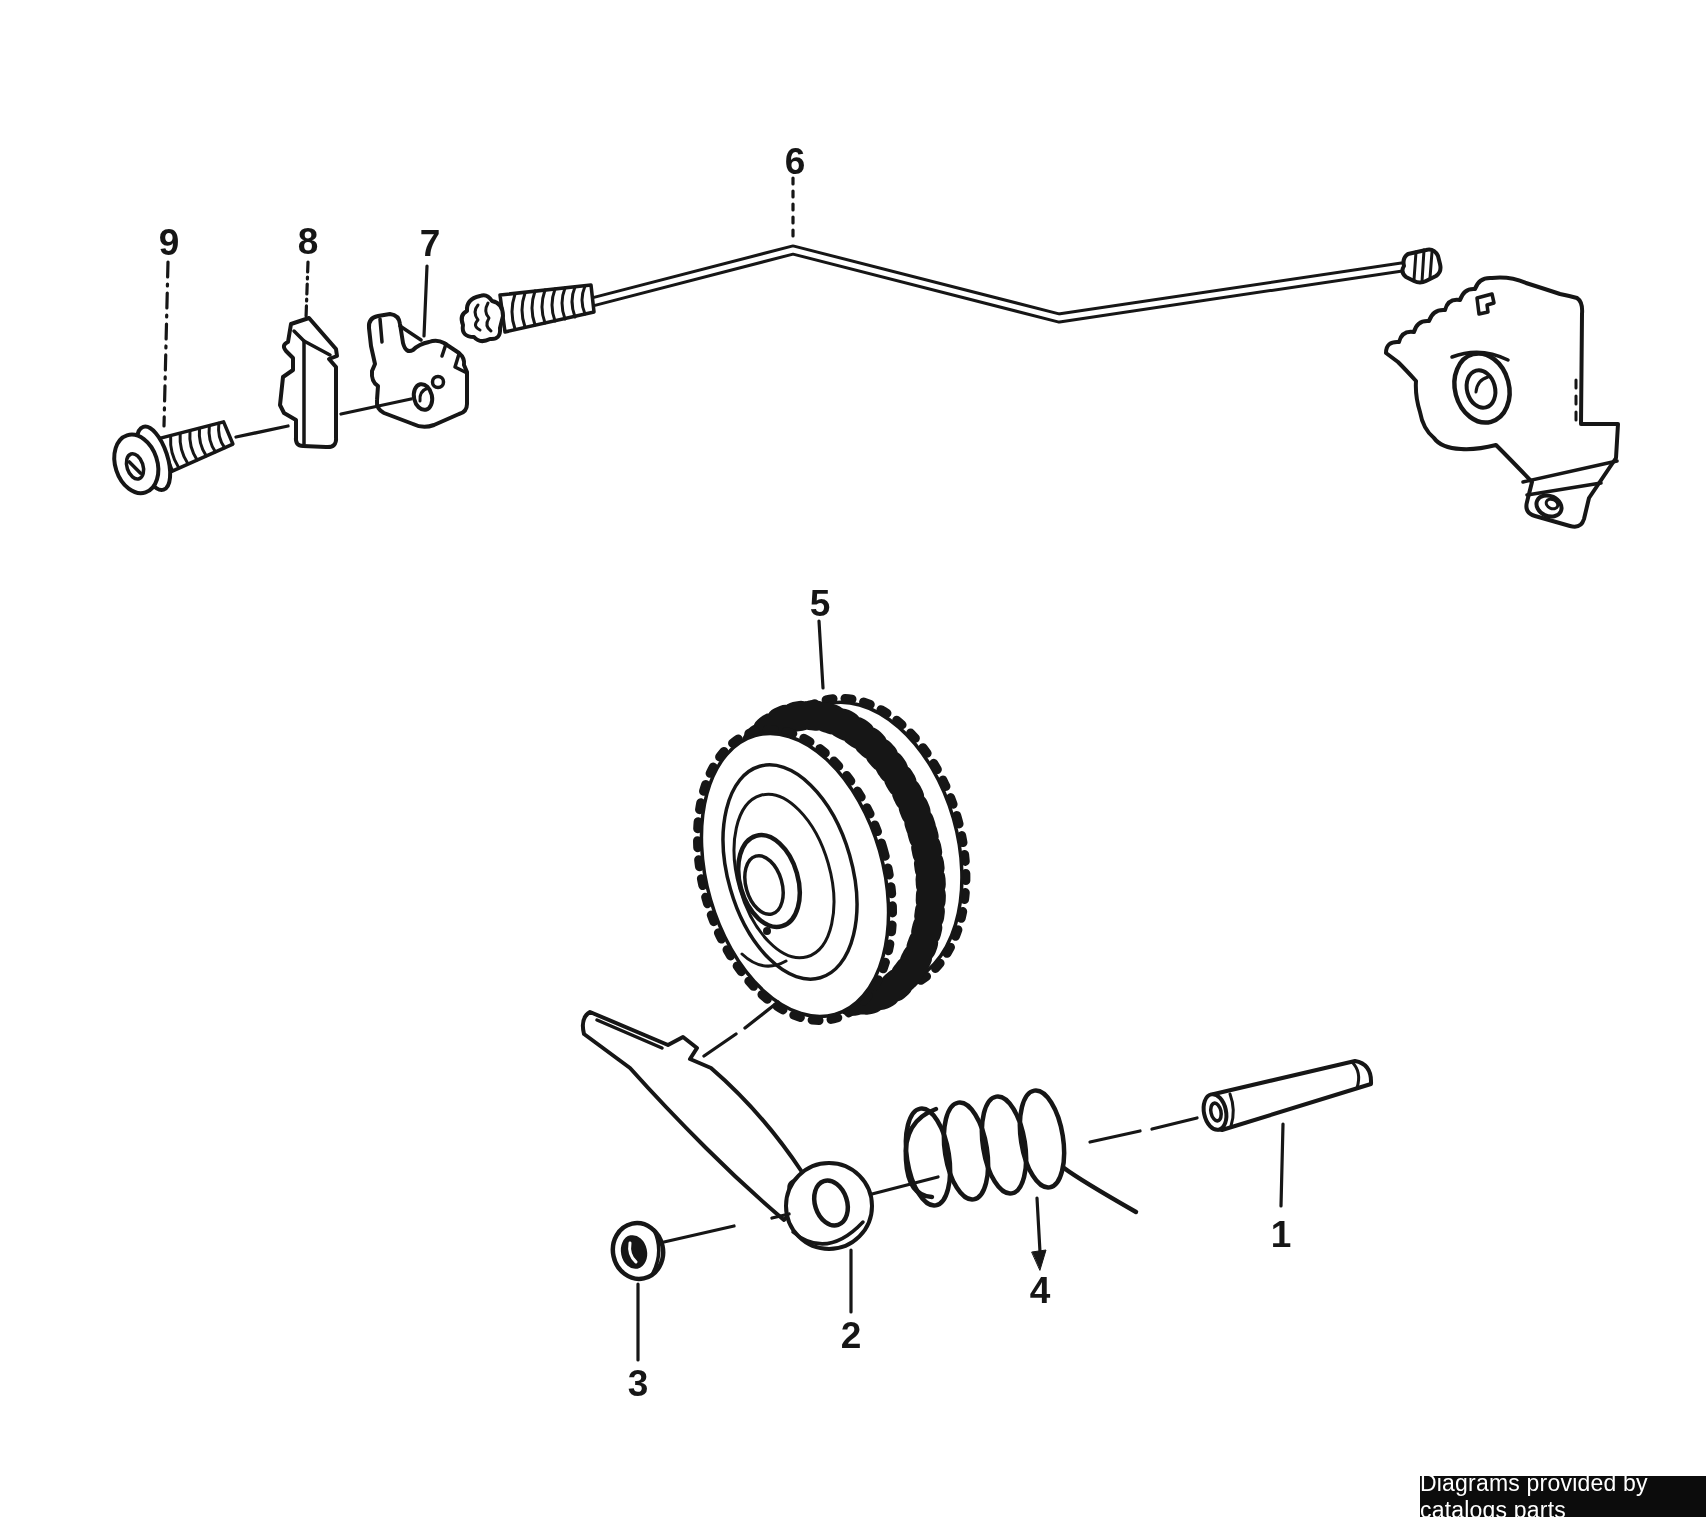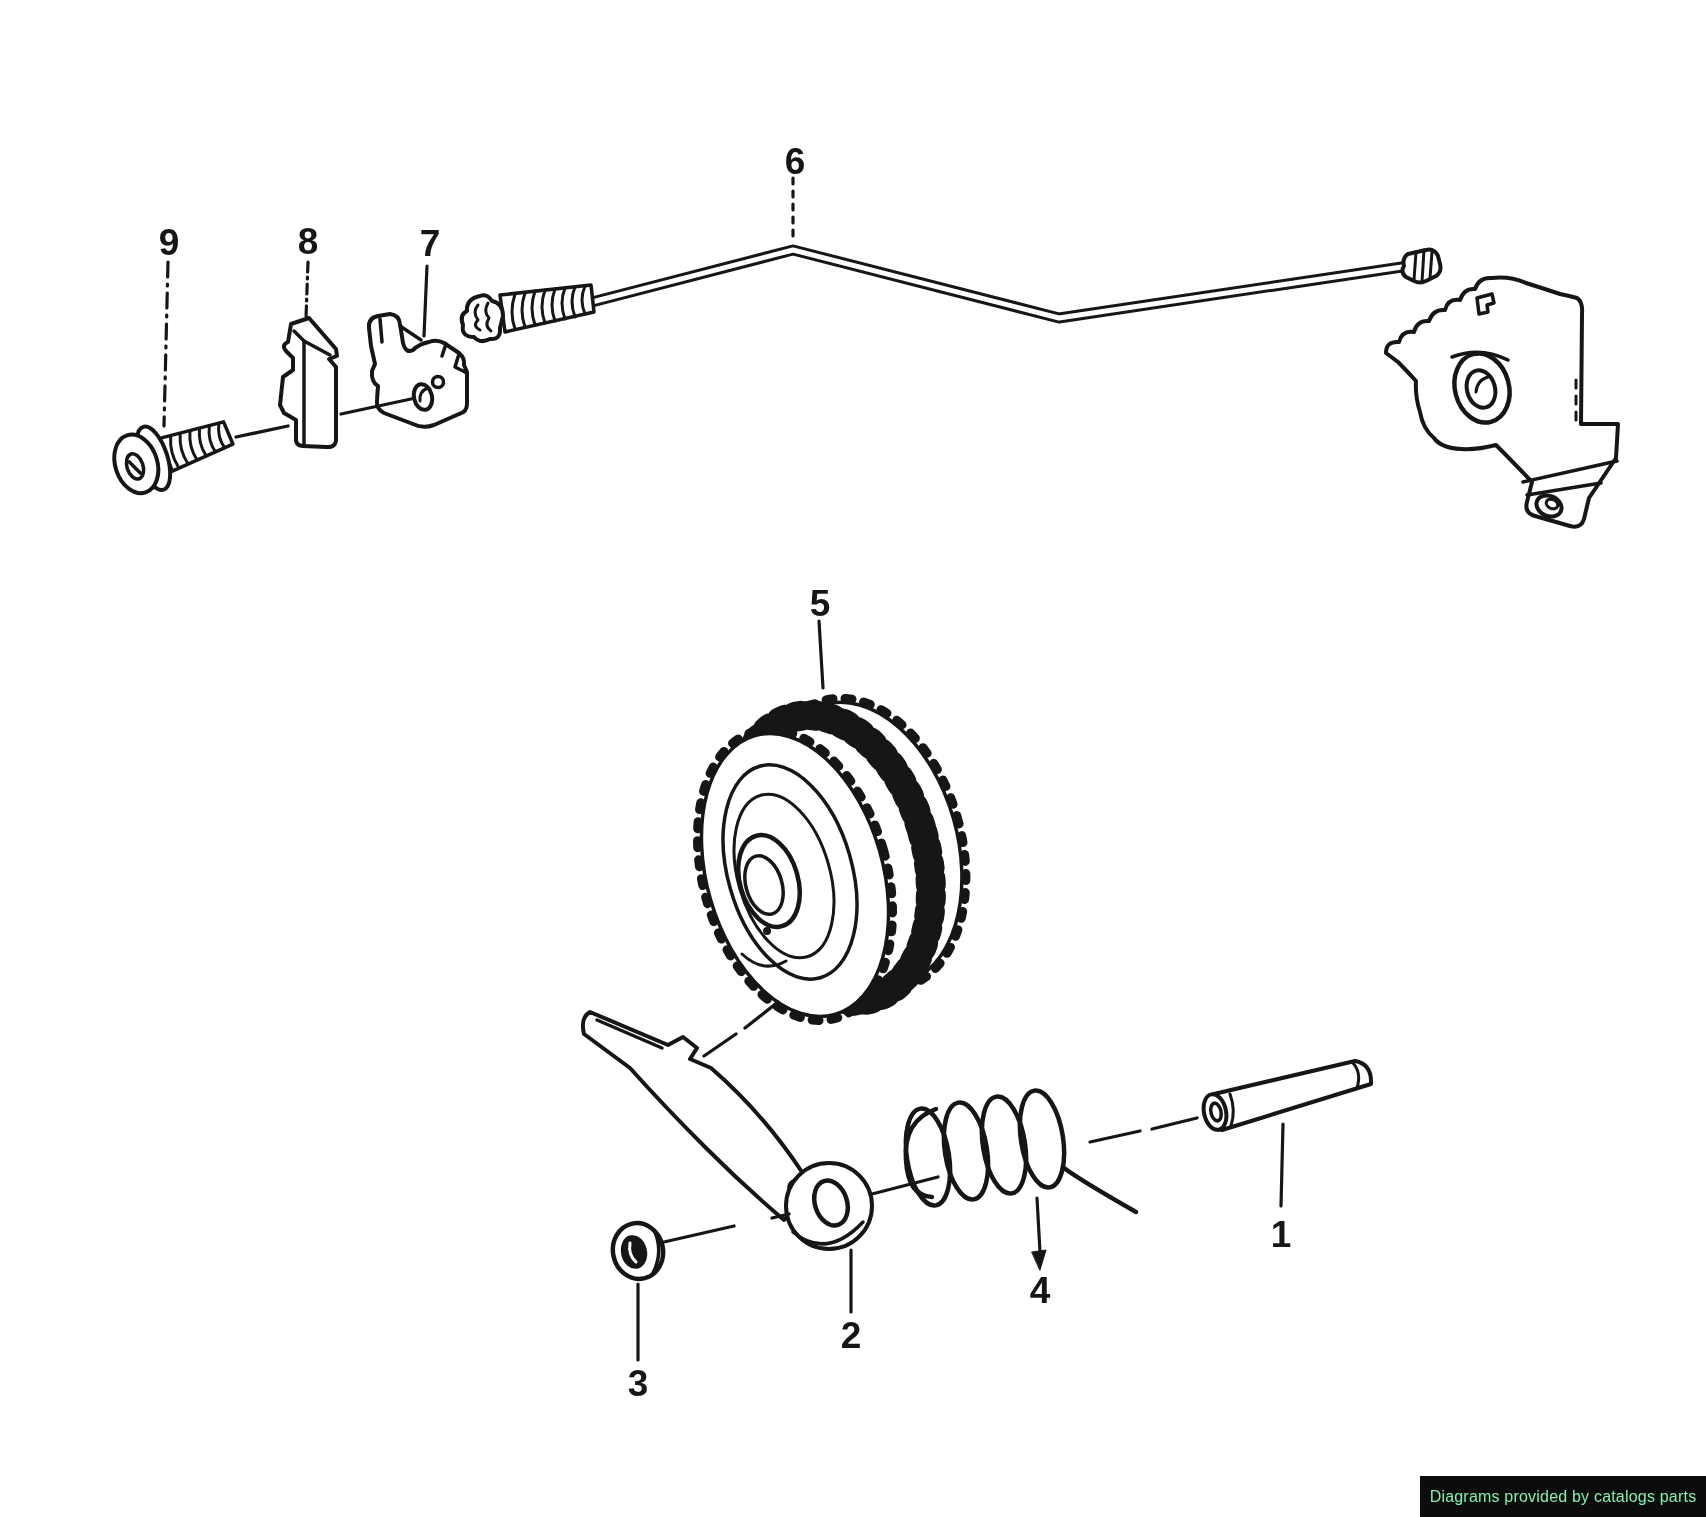--- a/index.html
+++ b/index.html
@@ -1,22 +1,22 @@
 <!DOCTYPE html>
 <html><head>
 <meta charset="utf-8">
 <style>
   html,body{margin:0;padding:0;background:#fff;}
   body{width:1706px;height:1517px;position:relative;font-family:"Liberation Sans",sans-serif;overflow:hidden;}
   svg{position:absolute;left:0;top:0;}
   .part-label{font-family:"Liberation Sans",sans-serif;font-size:37px;font-weight:bold;fill:#161616;text-anchor:middle;}
   #footer-bar{
     position:absolute;left:1420px;top:1476px;width:286px;height:41px;
-    background:#0c0c0c;color:#86efac;display:flex;align-items:center;justify-content:center;
-    font-size:16px;letter-spacing:.2px;
+    background:#0c0c0c;color:#ffffff;display:flex;align-items:center;justify-content:center;
+    font-size:23px;letter-spacing:.2px;
   }
 </style>
 </head>
 <body>
 
 <svg width="1706" height="1517" viewBox="0 0 1706 1517" xmlns="http://www.w3.org/2000/svg">
   <g fill="none" stroke="#161616" stroke-width="4" stroke-linecap="round" stroke-linejoin="round">
 
     <g transform="translate(142,462) rotate(-18)">
       <path d="M 24,-17 L 90,-13 L 92,11 L 26,18 Z" fill="#fff" stroke-width="3.5"></path>

